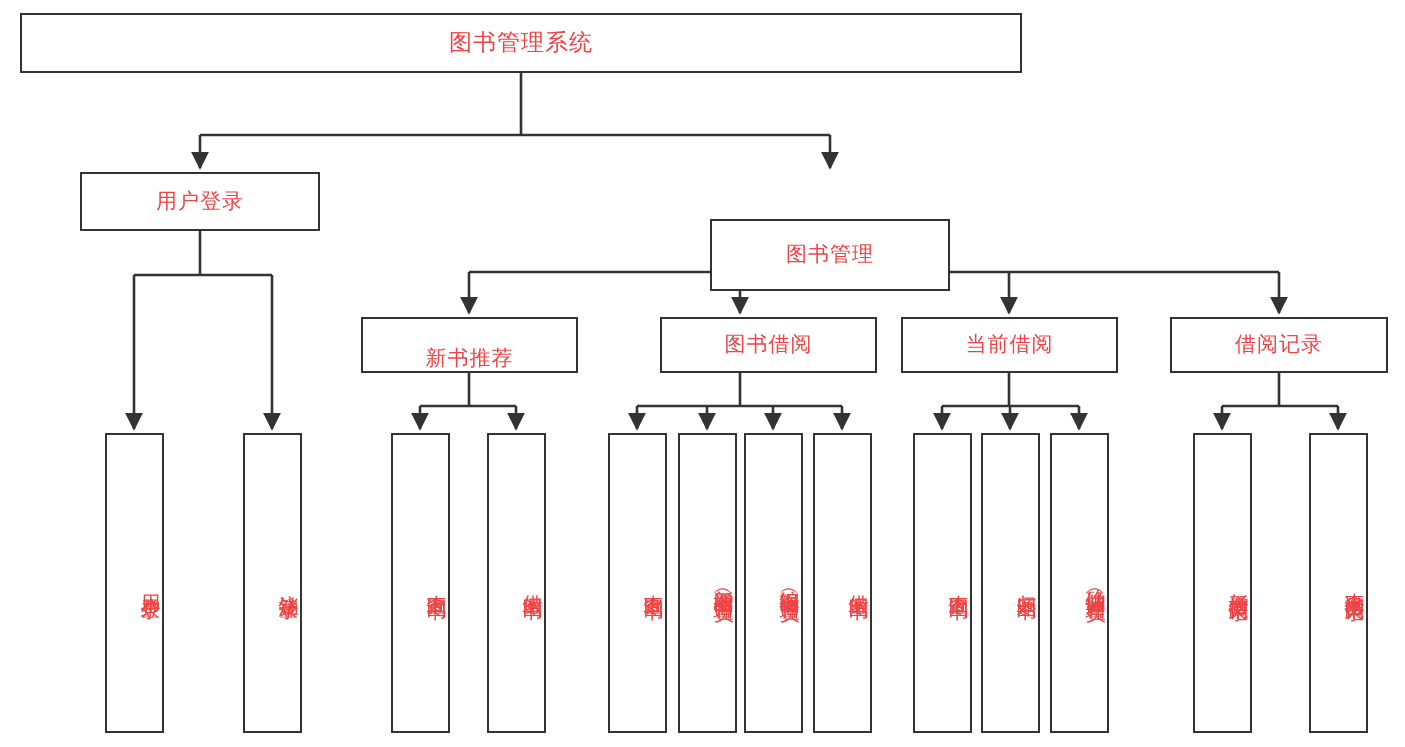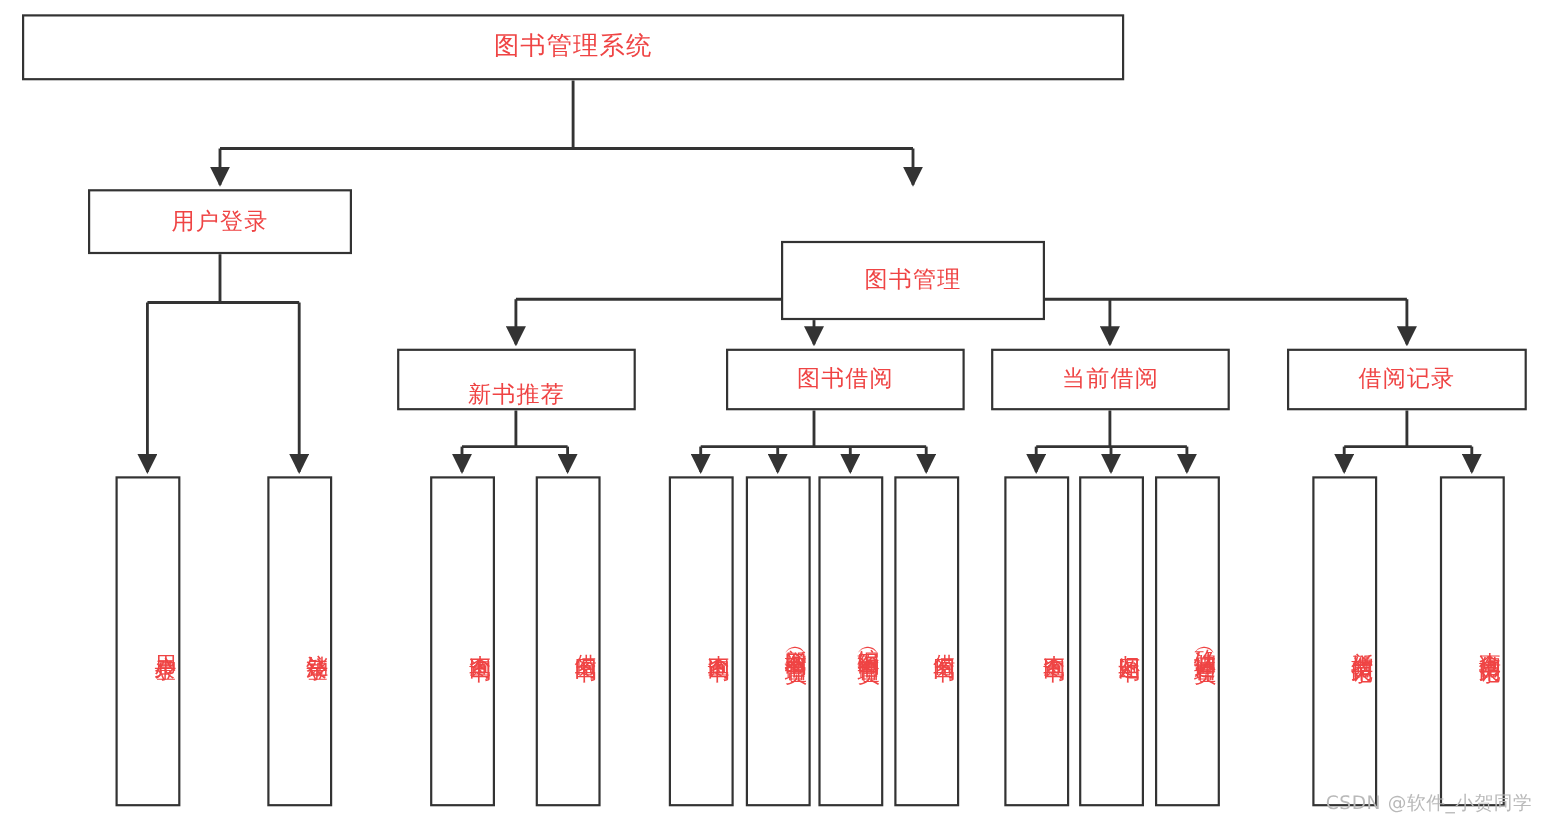--- a/index.html
+++ b/index.html
@@ -188,15 +188,14 @@
     <span class="vtext">确认归还（管理员）</span>
   </div>
 
   <div class="node node-v" style="left:1193px; top:433px; width:59px; height:300px;">
     <span class="vtext">新增借阅记录</span>
   </div>
   <div class="node node-v" style="left:1309px; top:433px; width:59px; height:300px;">
     <span class="vtext">查询借阅记录</span>
   </div>
 
-  <div class="watermark">CSDN @软件_小贺同学</div>
 
 </div>
 
 </body></html>

